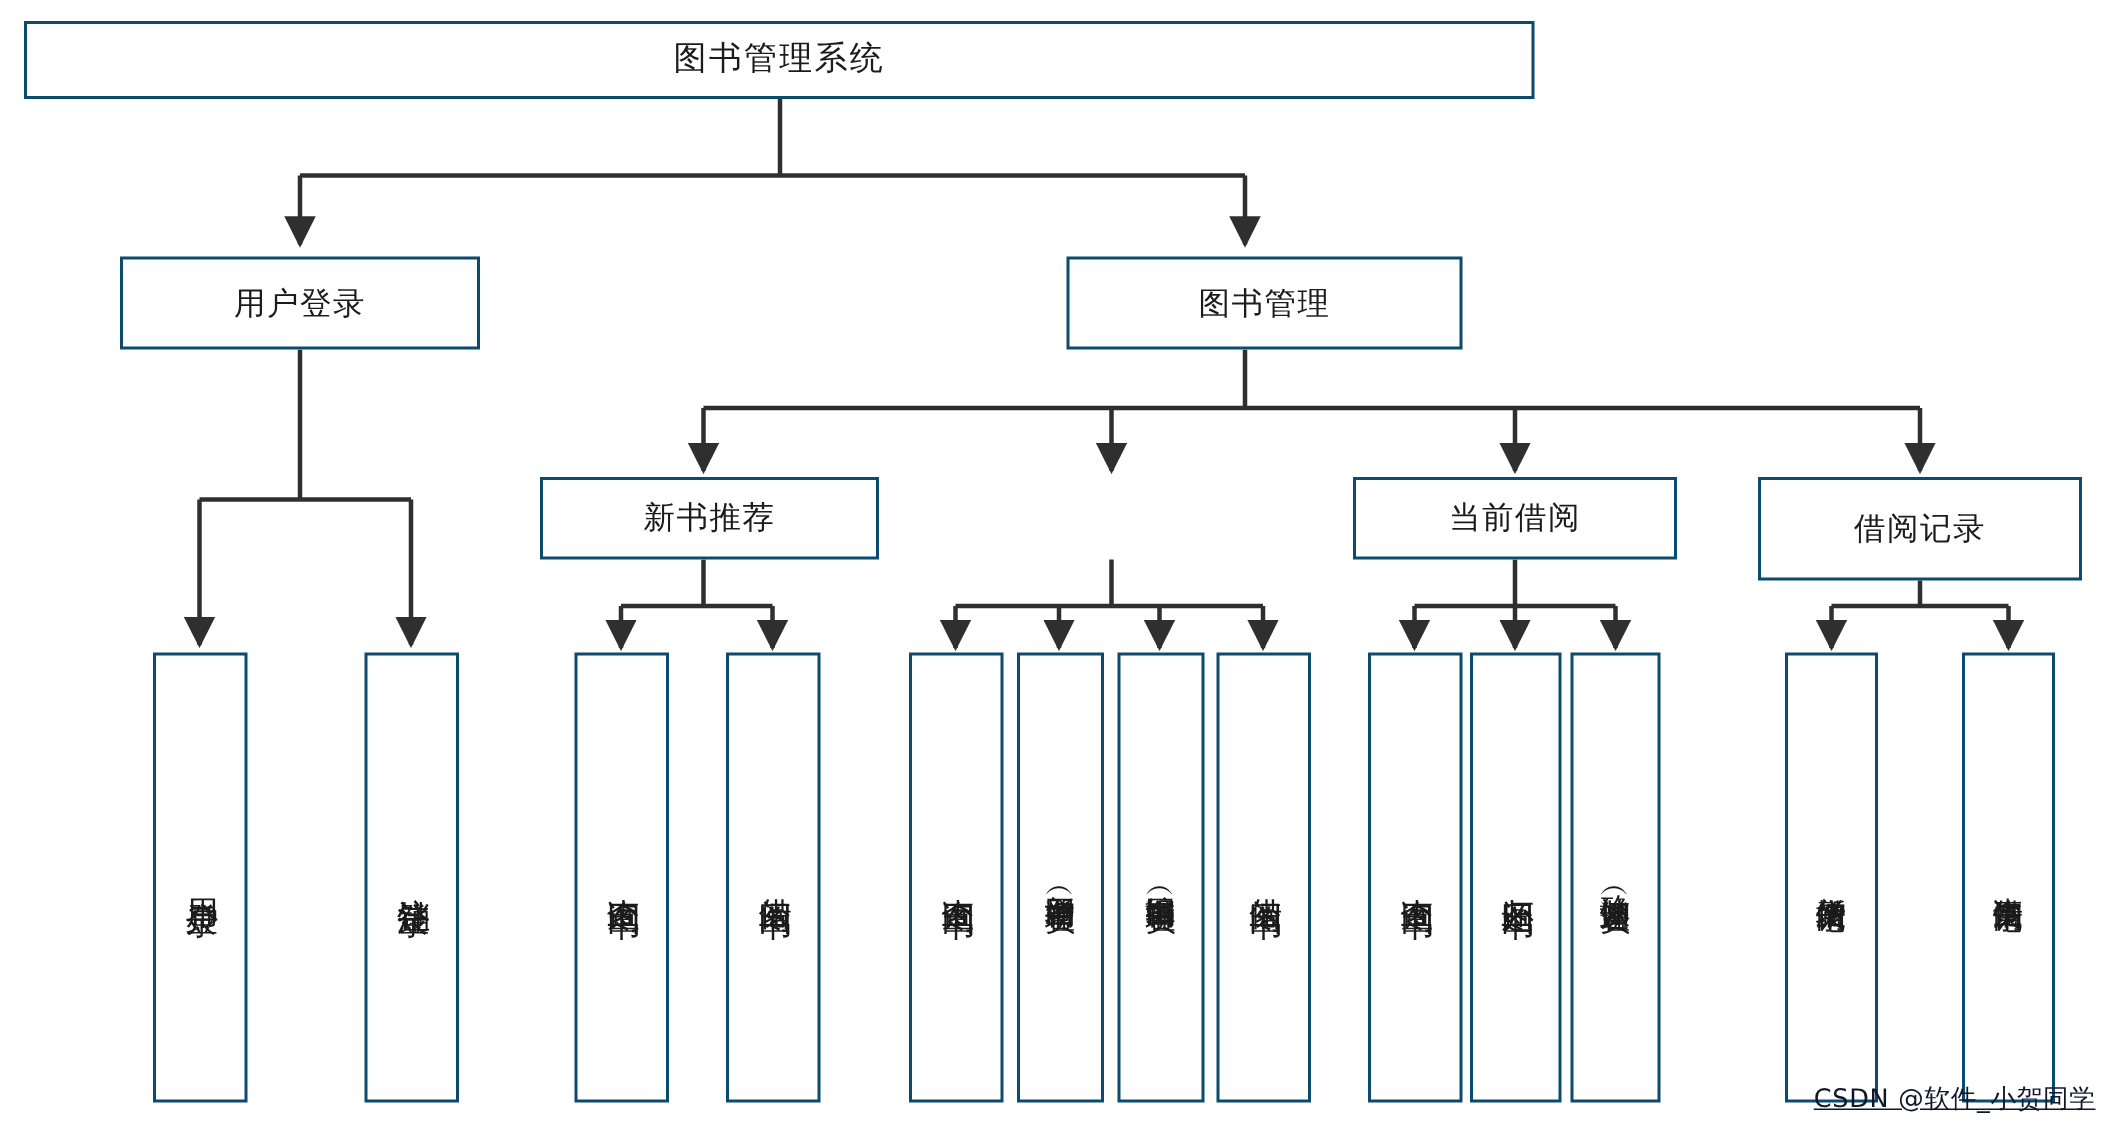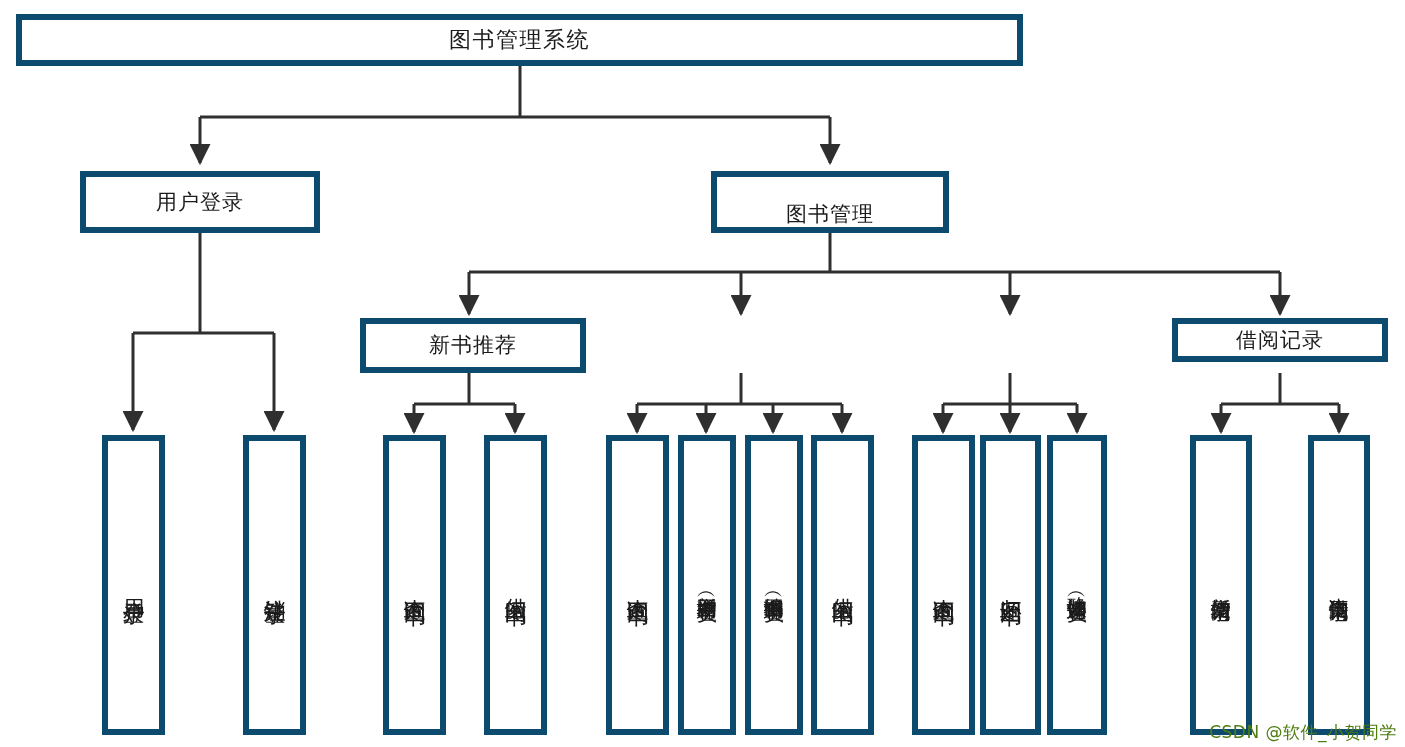--- a/index.html
+++ b/index.html
@@ -8,21 +8,21 @@
     font-family:"DejaVu Sans","Liberation Sans",sans-serif;
     width:1405px;height:747px;overflow:hidden;
   }
   #canvas{position:relative;width:1405px;height:747px;background:#fff;}
   svg#wires{position:absolute;left:0;top:0;width:1405px;height:747px;}
 
   .node{
     position:absolute;
     box-sizing:border-box;
     background:#ffffff;
-    border:6px solid #0c4a6e;
+    border:2px solid #0c4a6e;
     display:flex;
     align-items:center;
     justify-content:center;
     color:#1b1b1b;
   }
   .node .label{
     display:block;
     text-align:center;
     line-height:1.18;
     white-space:nowrap;
@@ -48,24 +48,25 @@
     letter-spacing:2px;
     white-space:nowrap;
   }
   .v-node.small .label{font-size:20px;letter-spacing:1px;line-height:1.22;}
 
   .watermark{
     position:absolute;
     right:8px;
     bottom:3px;
     font-size:17px;
-    color:#4d7c0f;
+    color:#0f172a;
     letter-spacing:0.5px;
     white-space:nowrap;
     user-select:none;
+    text-decoration:underline;
   }
 </style>
 </head>
 <body>
 
 <div id="canvas">
 
   <svg id="wires" viewBox="0 0 1405 747" xmlns="http://www.w3.org/2000/svg">
     <defs>
       <marker id="arrow" viewBox="0 0 10 10" refX="9" refY="5" markerWidth="7" markerHeight="7" orient="auto-start-reverse">
@@ -116,28 +117,31 @@
     </g>
   </svg>
 
   <div class="node h-node root" style="left:16px;top:14px;width:1007px;height:52px;">
     <span class="label">图书管理系统</span>
   </div>
 
   <div class="node h-node" style="left:80px;top:171px;width:240px;height:62px;">
     <span class="label">用户登录</span>
   </div>
-  <div class="node h-node" style="left:711px;top:171px;width:238px;height:62px;align-items:flex-end;">
+  <div class="node h-node" style="left:711px;top:171px;width:264px;height:62px;">
     <span class="label">图书管理</span>
   </div>
 
   <div class="node h-node" style="left:360px;top:318px;width:226px;height:55px;">
     <span class="label">新书推荐</span>
   </div>
-  <div class="node h-node" style="left:1172px;top:318px;width:216px;height:44px;">
+  <div class="node h-node" style="left:902px;top:318px;width:216px;height:55px;">
+    <span class="label">当前借阅</span>
+  </div>
+  <div class="node h-node" style="left:1172px;top:318px;width:216px;height:69px;">
     <span class="label">借阅记录</span>
   </div>
 
   <div class="node v-node" style="left:102px;top:435px;width:63px;height:300px;">
     <span class="label">用户登录</span>
   </div>
   <div class="node v-node" style="left:243px;top:435px;width:63px;height:300px;">
     <span class="label">注销登录</span>
   </div>
 

